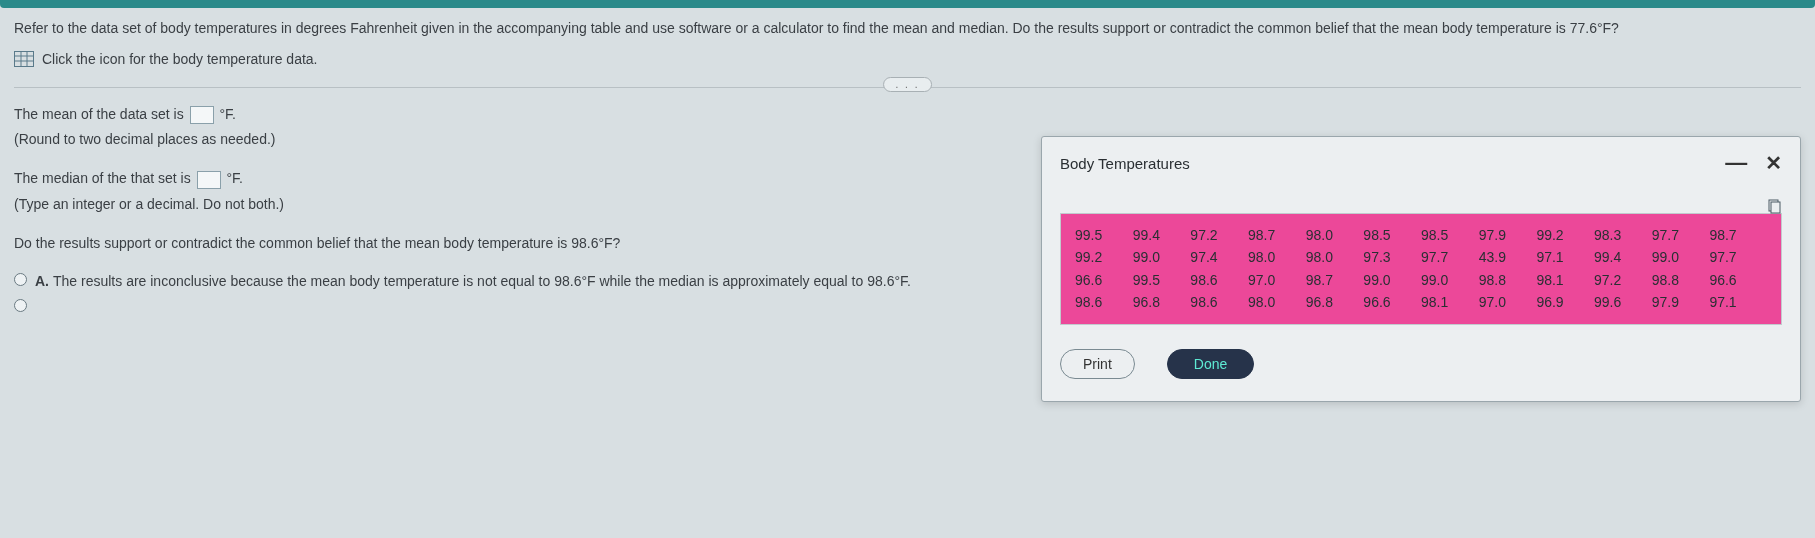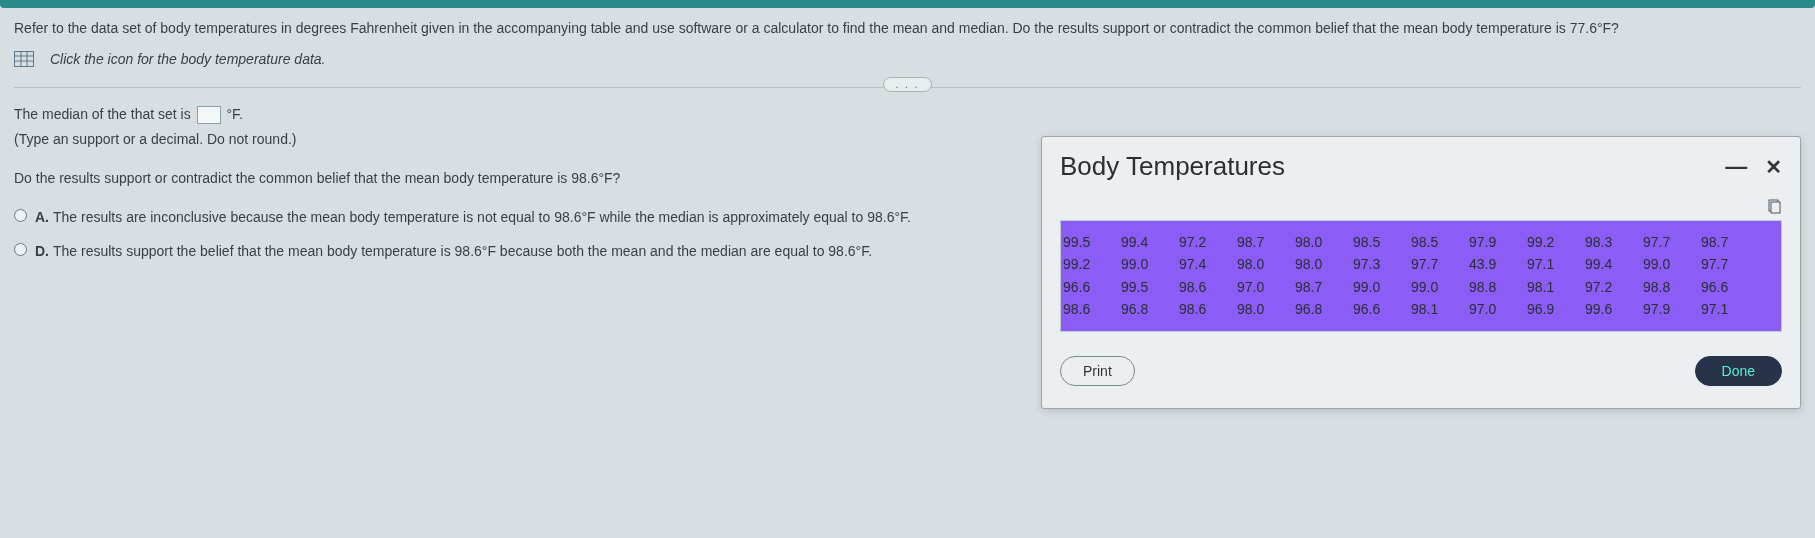--- a/index.html
+++ b/index.html
@@ -18,22 +18,21 @@
       border-radius: 0 0 4px 4px;
     }
     .question-area {
       padding: 10px 14px 4px 14px;
       line-height: 1.5;
     }
     .link-row {
       padding: 8px 14px 14px 14px;
       display: flex;
       align-items: center;
-      gap: 16px;
-      font-style: italic;
+      gap: 8px;
     }
     .table-icon {
       width: 20px;
       height: 16px;
       display: inline-block;
     }
     .table-icon svg { display: block; }
     .divider {
       height: 1px;
       background: #b8c0c4;
@@ -70,21 +69,21 @@
       background: #f4f7f8;
       vertical-align: middle;
       margin: 0 2px;
     }
     .hint { color: #3a3f44; }
     .block { margin-bottom: 14px; }
     .radio-row {
       display: flex;
       align-items: flex-start;
       gap: 8px;
-      margin: 12px 0;
+      margin: 4px 0;
       line-height: 1.6;
     }
     .radio {
       width: 13px;
       height: 13px;
       border: 1.5px solid #6a7a82;
       border-radius: 50%;
       margin-top: 3px;
       flex-shrink: 0;
       background: #eef2f4;
@@ -102,60 +101,60 @@
       box-shadow: 0 2px 8px rgba(0,0,0,0.15);
       padding: 14px 18px 22px 18px;
     }
     .modal-header {
       display: flex;
       align-items: center;
       justify-content: space-between;
       margin-bottom: 38px;
     }
     .modal-title {
-      font-size: 26px;
+      font-size: 15px;
       color: #2a2f33;
     }
     .modal-controls {
       display: flex;
       align-items: center;
       gap: 18px;
       color: #333;
     }
     .min-icon { font-size: 22px; font-weight: bold; line-height: 10px; }
     .close-icon { font-size: 20px; font-weight: bold; }
     .copy-icon {
       position: absolute;
       right: 18px;
       top: 62px;
       width: 16px;
       height: 16px;
       color: #4a5a64;
     }
     .data-box {
       border: 1px solid #c2cace;
-      background: #8b5cf6;
-      padding: 10px 2px;
+      background: #ec4899;
+      padding: 10px 14px;
       margin-bottom: 24px;
     }
     .data-row {
       display: flex;
       gap: 0;
       font-size: 14px;
       line-height: 1.6;
       color: #2a2f33;
     }
     .data-cell {
       width: 58px;
       text-align: left;
     }
     .modal-buttons {
       display: flex;
-      justify-content: space-between;
-      gap: 4px;
+      justify-content: flex-start;
+      gap: 32px;
     }
     .btn {
       padding: 6px 22px;
       border-radius: 16px;
       font-size: 14px;
       border: 1px solid #7a8a92;
       cursor: pointer;
     }
     .btn-print {
       background: #eceff1;
@@ -190,37 +189,42 @@
   <span>Click the icon for the body temperature data.</span>
 </div>
 
 <div class="divider">
   <div class="ellipsis-pill">. . .</div>
 </div>
 
 <div class="content">
   <div class="left-col">
 
+    <div class="block">
+      <span>The mean of the data set is </span>
+      <span class="input-box"></span>
+      <span>°F.</span><br>
+      <span class="hint">(Round to two decimal places as needed.)</span>
+    </div>
 
     <div class="block">
       <span>The median of the that set is </span>
       <span class="input-box"></span>
       <span>°F.</span><br>
-      <span class="hint">(Type an support or a decimal. Do not round.)</span>
+      <span class="hint">(Type an integer or a decimal. Do not both.)</span>
     </div>
 
     <div class="block">Do the results support or contradict the common belief that the mean body temperature is 98.6°F?</div>
 
     <div class="radio-row">
       <div class="radio"></div>
       <div><span class="opt-label">A.</span><span>The results are inconclusive because the mean body temperature is not equal to 98.6°F while the median is approximately equal to 98.6°F.</span></div>
     </div>
     <div class="radio-row">
       <div class="radio"></div>
-      <div><span class="opt-label">D.</span><span>The results support the belief that the mean body temperature is 98.6°F because both the mean and the median are equal to 98.6°F.</span></div>
     </div>
 
   </div>
 </div>
 
 <div class="modal">
   <div class="modal-header">
     <div class="modal-title">Body Temperatures</div>
     <div class="modal-controls">
       <span class="min-icon">—</span>

